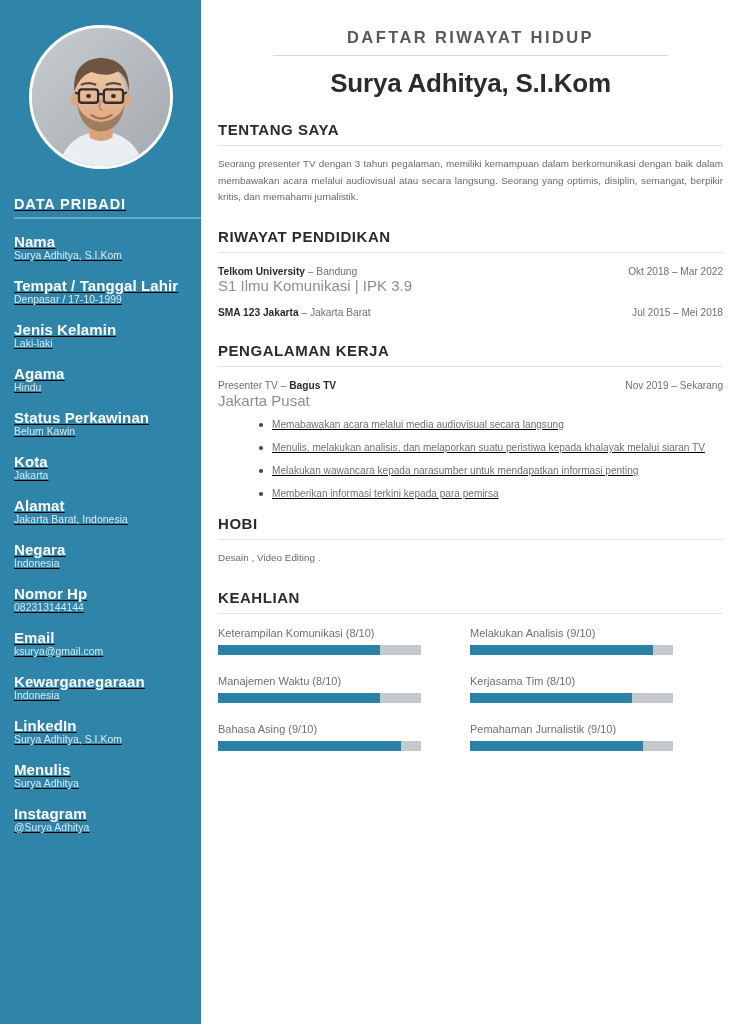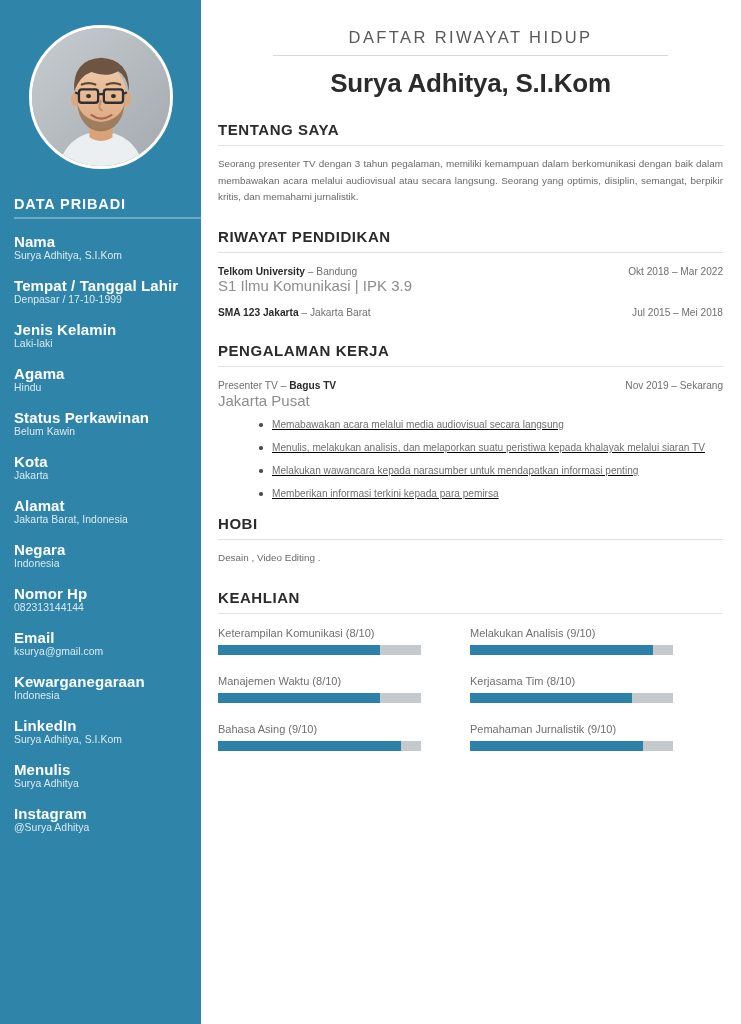--- a/index.html
+++ b/index.html
@@ -41,20 +41,21 @@
     background: #b9bfc4;
   }
   #photo-svg { display: block; width: 100%; height: 100%; }
 
   #sidebar-body {
     position: absolute;
     left: 0;
     top: 196px;
     width: 235px;
     padding: 0 14px 0 14px;
+    text-decoration: underline;
   }
 
   .sb-heading {
     font-size: 14.5px;
     font-weight: bold;
     color: #ffffff;
     letter-spacing: 0.9px;
     margin-bottom: 5px;
   }
   .sb-rule {
@@ -90,21 +91,21 @@
     background: #ffffff;
     padding: 0 18px 0 17px;
   }
 
   #doc-title {
     margin-top: 28px;
     text-align: center;
     font-size: 16.5px;
     color: #58585a;
     letter-spacing: 2.4px;
-    font-weight: normal;
+    font-weight: bold;
   }
   #title-rule {
     height: 1px;
     background: #d8d8d8;
     margin: 8px 55px 0 55px;
   }
   #person-name {
     margin-top: 12px;
     text-align: center;
     font-size: 26px;

